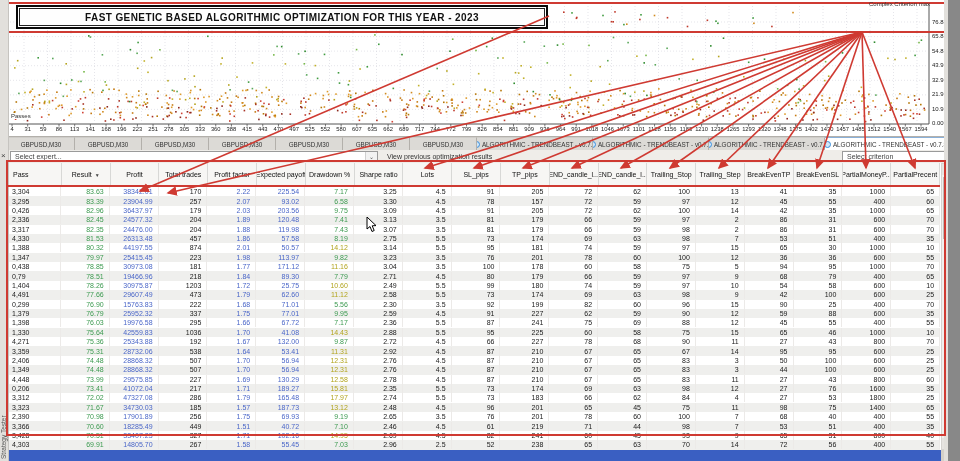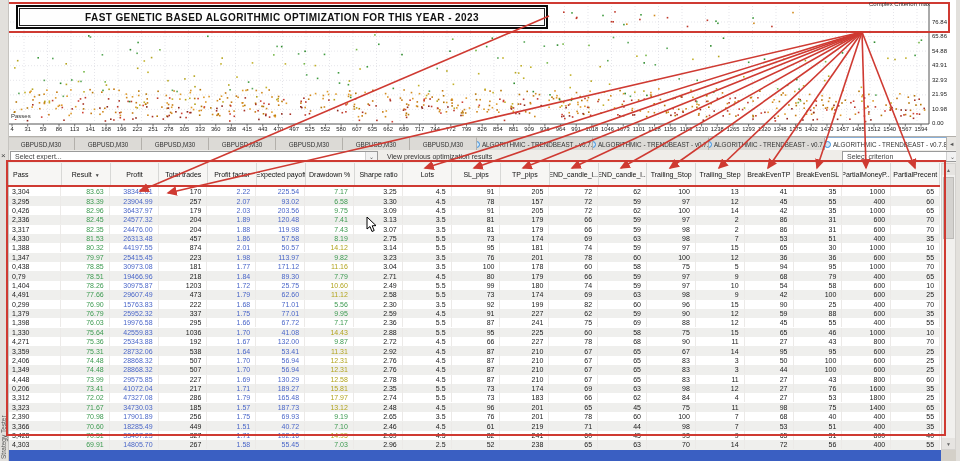--- a/index.html
+++ b/index.html
@@ -1,17 +1,17 @@
 <!DOCTYPE html>
 <html><head>
 <meta charset="utf-8">
 <style>
   html,body{margin:0;padding:0;background:#888;}
   .screen{position:relative;width:948px;height:461px;background:#fff;overflow:hidden;
-          font-family:"Liberation Sans",sans-serif;padding-left:12px;-webkit-font-smoothing:antialiased;}
+          font-family:"Liberation Sans",sans-serif;-webkit-font-smoothing:antialiased;}
   
   .left-strip{position:absolute;left:0;top:0;width:8px;height:461px;background:#e2e0dc;border-right:1px solid #c6c4c0;z-index:30;}
   .vert-label{position:absolute;left:7px;bottom:2px;transform:rotate(-90deg);transform-origin:left bottom;
               font-size:6.5px;color:#555;white-space:nowrap;}
   .right-strip{position:absolute;right:0;top:0;width:4px;height:461px;background:#e2e0dc;z-index:30;}
   
   .chart-zone{position:absolute;left:0;top:0;width:960px;height:136px;background:#fff;}
   #chartSvg{position:absolute;left:0;top:0;z-index:1;}
   .banner-red-rect{position:absolute;left:6px;top:2px;width:940px;height:27px;border:2px solid #cf3a32;z-index:6;}
   .banner-box{position:absolute;left:16px;top:5px;width:528px;height:20px;background:#fefefe;border:2px solid #0a0a0a;

